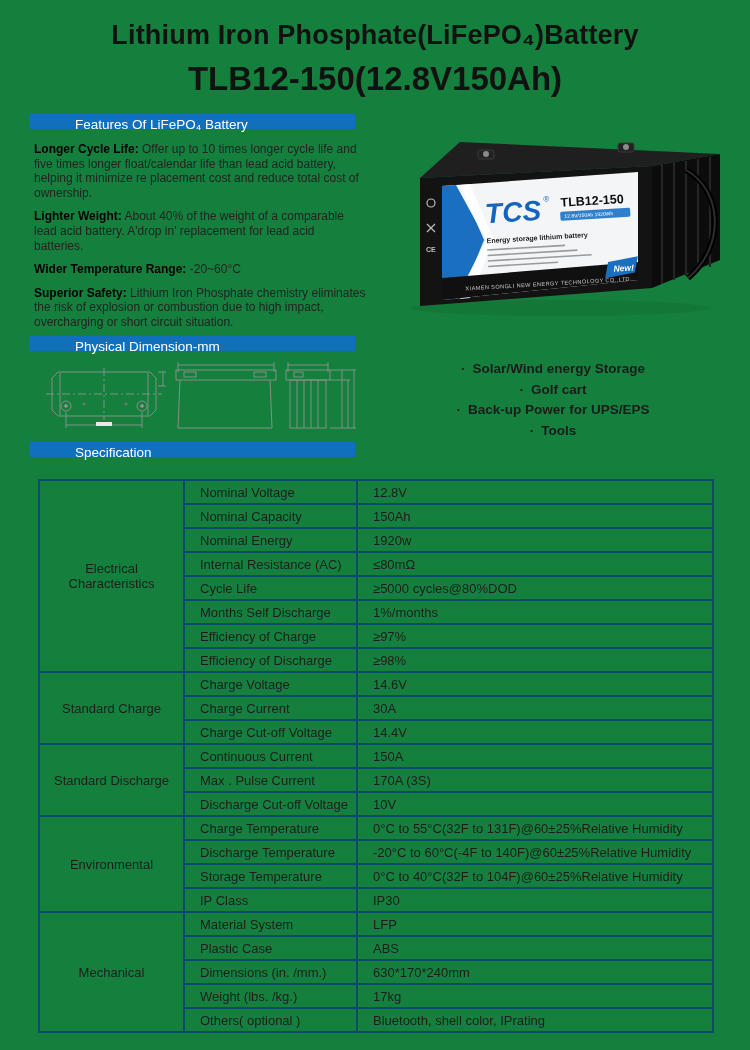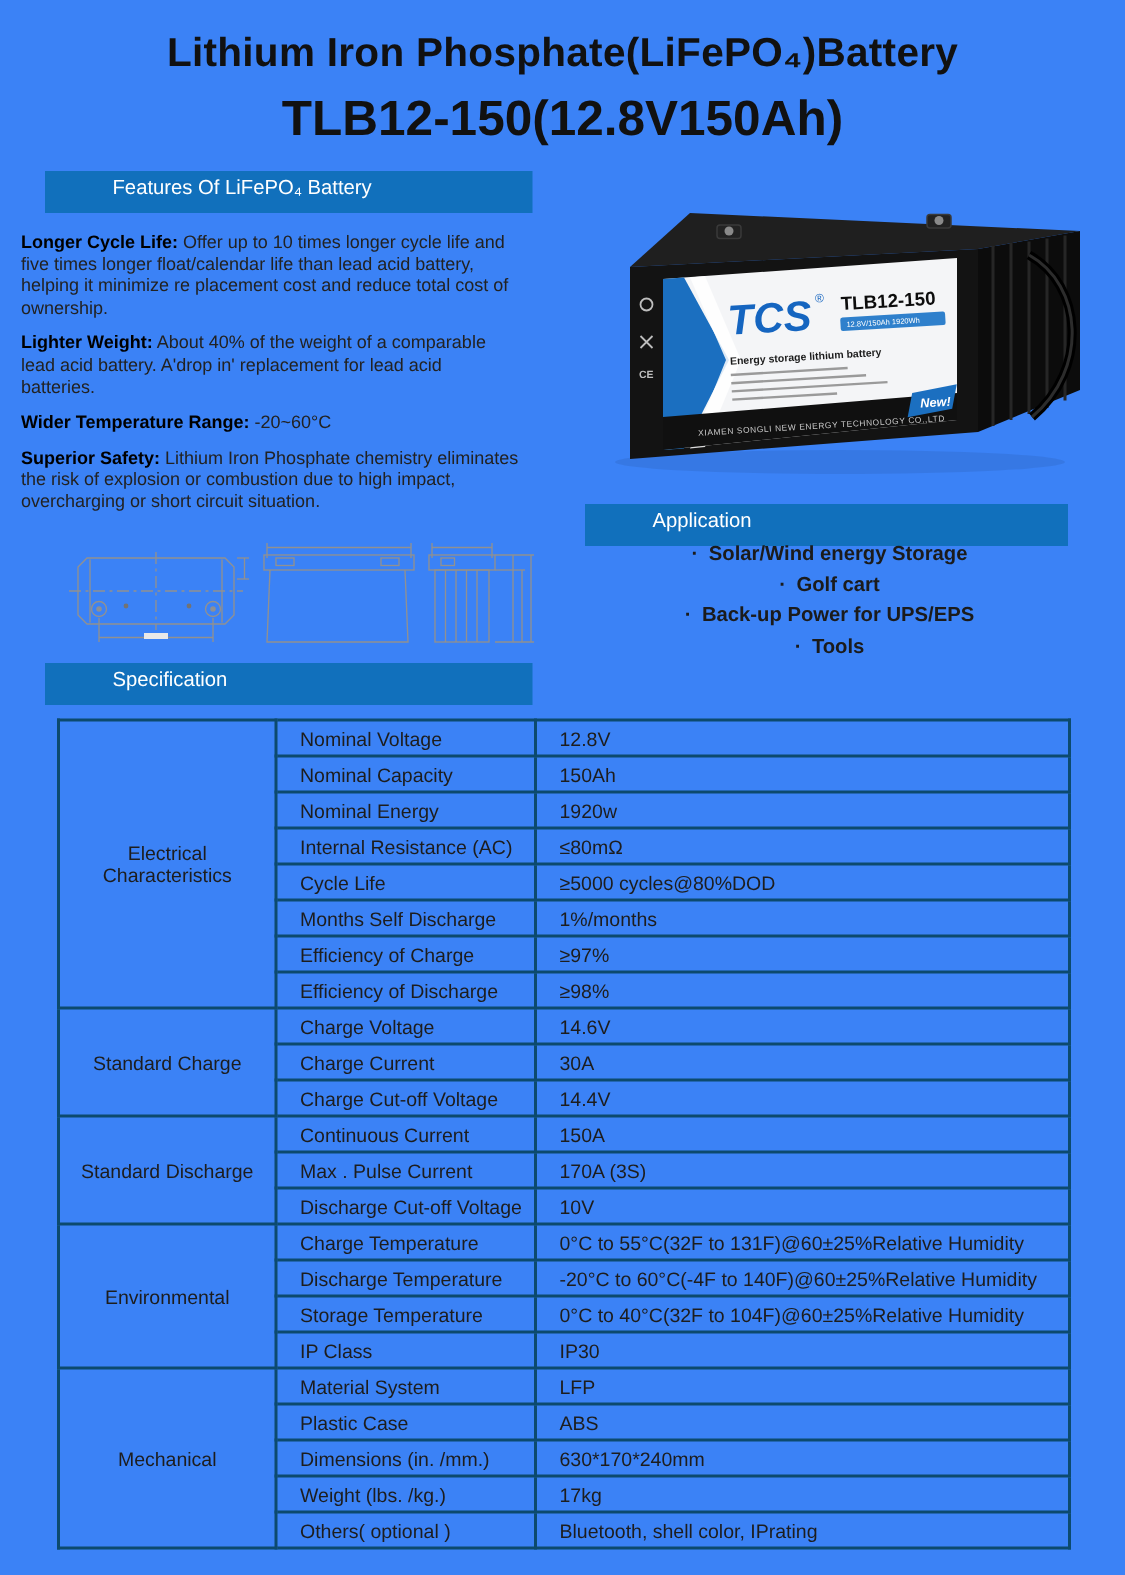--- a/index.html
+++ b/index.html
@@ -1,32 +1,32 @@
 <!DOCTYPE html>
 <html><head>
 <meta charset="utf-8">
 <style>
   * { margin:0; padding:0; box-sizing:border-box; }
   html,body { background:#fff; }
   body { font-family:"Liberation Sans","DejaVu Sans",sans-serif; color:#1a1a1a; }
-  #page { position:relative; width:750px; height:1050px; background:#3b82f6; overflow:hidden; }
+  #page { position:relative; width:750px; height:1050px; background:#15803d; overflow:hidden; }
 
   .title1 { position:absolute; top:20px; left:0; width:100%; text-align:center;
             font-size:27px; font-weight:bold; letter-spacing:0.2px; color:#111; }
   .title2 { position:absolute; top:60px; left:0; width:100%; text-align:center;
             font-size:33px; font-weight:bold; color:#111; }
 
-  .bar { position:absolute; height:28px; background:#1170bc; color:#fff;
+  .bar { position:absolute; height:15px; background:#1170bc; color:#fff;
          font-size:13.5px; line-height:21px; padding-left:45px; }
   #features-bar { left:30px; top:114px; width:325px; }
   #phys-bar     { left:30px; top:336px; width:325px; }
   #app-bar      { left:390px; top:336px; width:322px; }
   #spec-bar     { left:30px; top:442px; width:325px; }
 
-  #features-list { position:absolute; left:14px; top:142px; width:332px;margin-top:12px; }
+  #features-list { position:absolute; left:34px; top:142px; width:332px; }
   #features-list p { font-size:12px; line-height:14.6px; margin-bottom:9px; color:#222; }
   #features-list b { color:#000; }
 
   #app-list { position:absolute; left:393px; top:362px; width:320px; list-style:none;text-align:center; }
   #app-list li { font-size:13.5px; font-weight:bold; color:#1b1b1b; margin-bottom:7px; line-height:13.5px; }
   #app-list .dot { margin-right:7px; font-weight:bold; }
 
   #battery { position:absolute; left:390px; top:128px; }
   #drawings { position:absolute; left:38px; top:360px; }
 
@@ -103,20 +103,21 @@
         <rect x="96" y="123.5" width="90" height="1.6"></rect>
         <rect x="96" y="129" width="104" height="1.6"></rect>
         <rect x="96" y="134.5" width="70" height="1.6"></rect>
       </g>
       <text x="72" y="158" font-size="5.6" fill="#c9c9c9" letter-spacing="0.4">XIAMEN SONGLI NEW ENERGY TECHNOLOGY CO.,LTD</text>
       <polygon points="216,138 246,134 242,150 212,154" fill="#1b6fc0"></polygon>
       <text x="221" y="148" font-size="8.5" font-weight="bold" font-style="italic" fill="#ffffff">New!</text>
     </g>
   </svg>
 
+  <div id="phys-bar" class="bar">Physical Dimension-mm</div>
 
   <svg id="drawings" width="322" height="78" viewBox="0 0 322 78" stroke="#919191" fill="none" stroke-width="0.9">
 
     <g>
       <path d="M20,12 H112 L118,18 V50 L112,56 H20 L14,50 V18 Z"></path>
       <line x1="22" y1="13" x2="22" y2="55"></line>
       <line x1="110" y1="13" x2="110" y2="55"></line>
       <line x1="8" y1="34" x2="124" y2="34" stroke-dasharray="8 3 2 3"></line>
       <line x1="66" y1="8" x2="66" y2="60" stroke-dasharray="8 3 2 3"></line>
       <circle cx="28" cy="46" r="5"></circle>
@@ -157,21 +158,20 @@
       <line x1="280" y1="20" x2="280" y2="68"></line>
       <line x1="292" y1="10" x2="318" y2="10"></line>
       <line x1="292" y1="20" x2="312" y2="20"></line>
       <line x1="292" y1="68" x2="318" y2="68"></line>
       <line x1="304" y1="10" x2="304" y2="68"></line>
       <line x1="310" y1="20" x2="310" y2="68"></line>
       <line x1="316" y1="10" x2="316" y2="68"></line>
     </g>
   </svg>
 
-  <div id="app-bar" class="bar">Application</div>
   <ul id="app-list">
       <li><span class="dot">·</span>Solar/Wind energy Storage</li>
       <li><span class="dot">·</span>Golf cart</li>
       <li><span class="dot">·</span>Back-up Power for UPS/EPS</li>
       <li><span class="dot">·</span>Tools</li>
     </ul>
 
   <div id="spec-bar" class="bar">Specification</div>
 
   <table id="spec-table">

